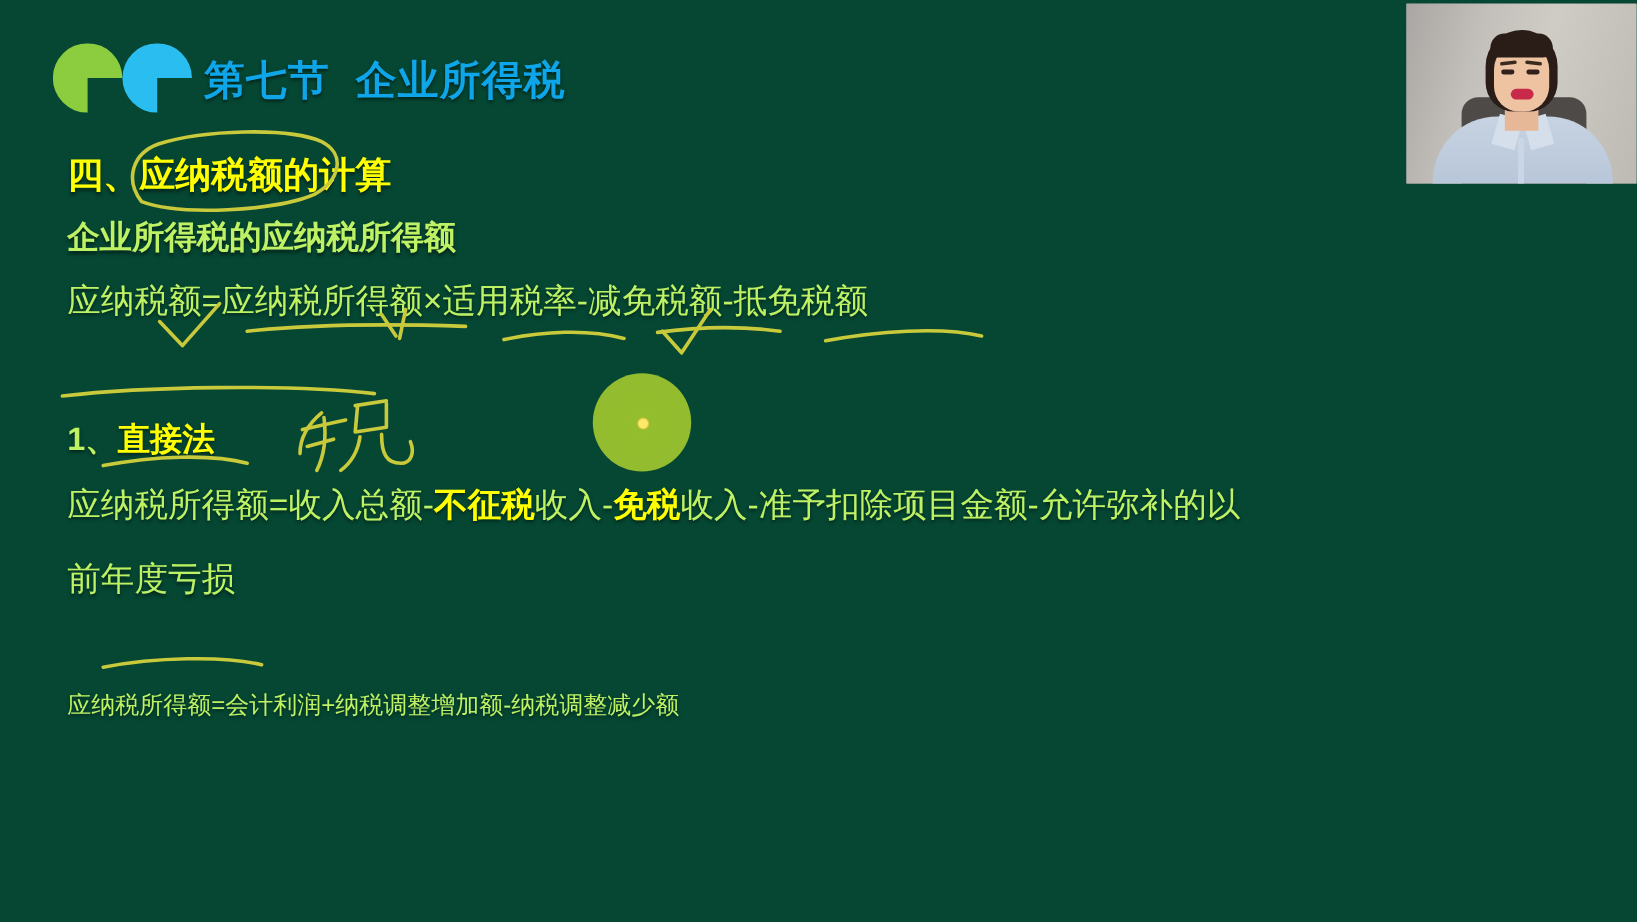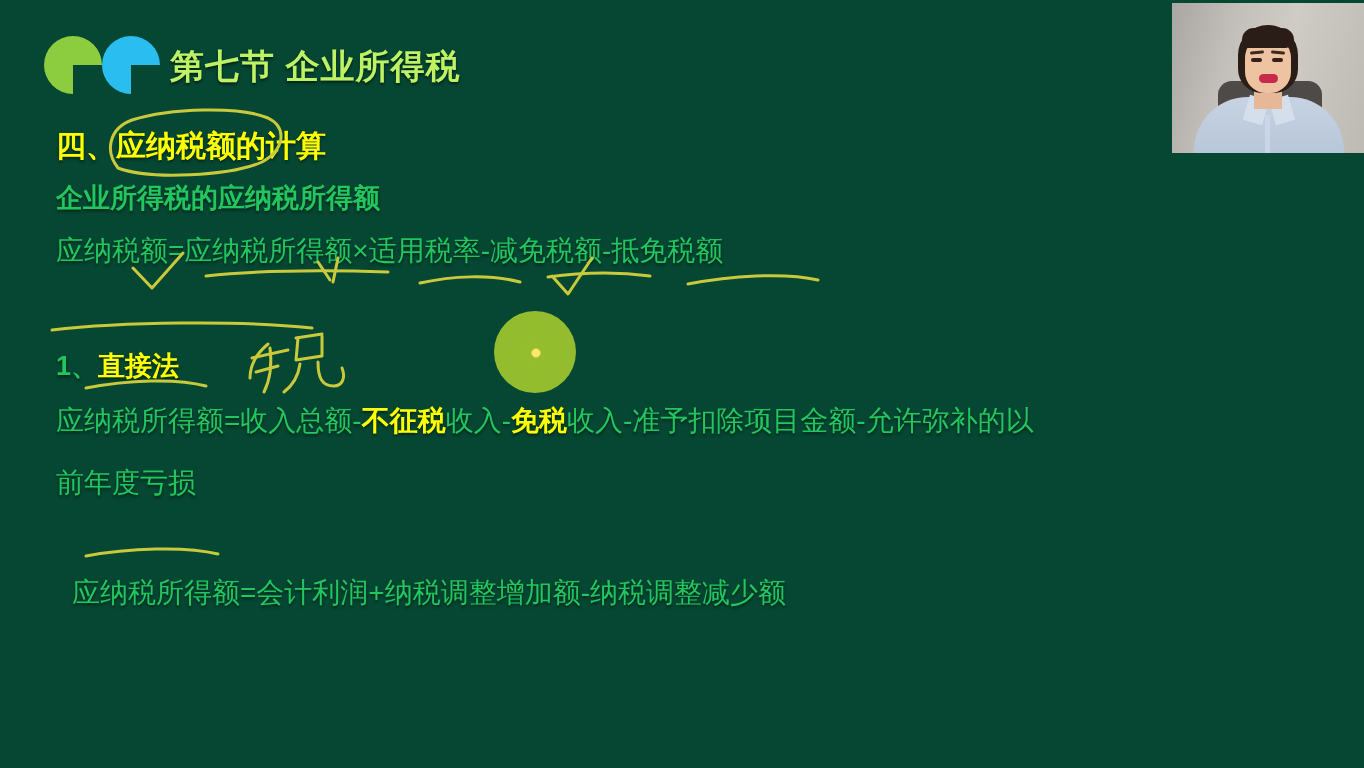--- a/index.html
+++ b/index.html
@@ -24,26 +24,27 @@
     height: 112px;
   }
   #logo {
     position: absolute;
     left: 44px; top: 36px;
     width: 116px; height: 58px;
   }
   #title {
     position: absolute;
     left: 170px; top: 44px;
-    color: #bef264;
+    color: #0ea5e9;
     font-size: 34px;
     font-weight: bold;
     letter-spacing: 1px;
     white-space: nowrap;
     text-shadow: 0 2px 3px rgba(0,0,0,0.55);
+    font-family: Liberation Mono, monospace;
   }
 
   
   #video-wrap {
     position: absolute;
     left: 1172px; top: 3px;
     width: 192px; height: 150px;
     overflow: hidden;
     background: #b9b5ae;
   }
@@ -150,32 +151,32 @@
     left: 0; top: 112px;
     width: 1364px;
     height: 656px;
   }
   .line {
     position: absolute;
     white-space: nowrap;
     text-shadow: 0 2px 3px rgba(0,0,0,0.5);
   }
   .yellow { color: #ffff00; }
-  .white  { color: #22c55e; }
+  .white  { color: #bef264; }
   .bold   { font-weight: bold; }
 
   #heading-4   { left: 56px; top: 14px;  font-size: 30px; }
   #subheading  { left: 56px; top: 68px;  font-size: 27px; }
   #formula-1   { left: 56px; top: 120px; font-size: 28px; }
   #calc-label  { left: 56px; top: 176px; font-size: 27px; }
   #method-1    { left: 56px; top: 236px; font-size: 27px; }
   #formula-2a  { left: 56px; top: 290px; font-size: 28px; }
   #formula-2b  { left: 56px; top: 352px; font-size: 28px; }
   #method-2    { left: 56px; top: 408px; font-size: 27px; }
-  #formula-3   { left: 72px; top: 462px; font-size: 28px; }
+  #formula-3   { left: 56px; top: 462px; font-size: 20px; }
 
   
   #annotations {
     position: absolute;
     left: 0; top: 0;
     width: 1364px; height: 768px;
     pointer-events: none;
   }
 
   

